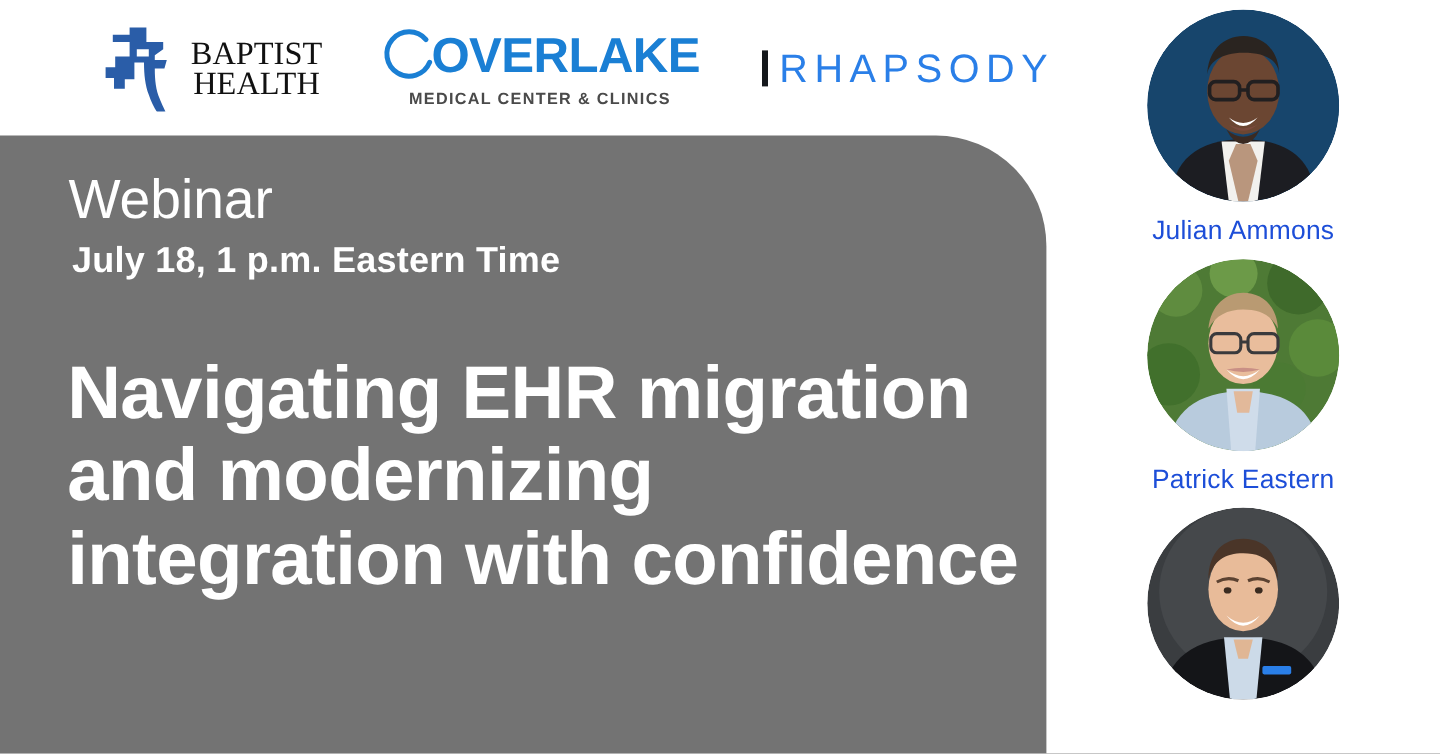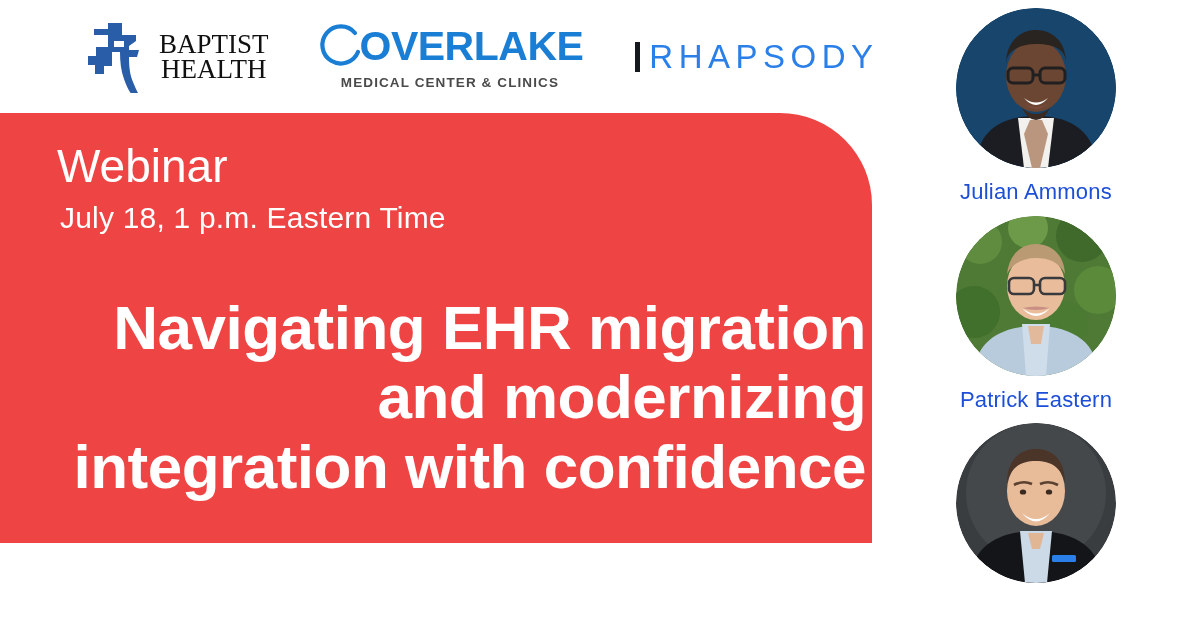--- a/index.html
+++ b/index.html
@@ -41,32 +41,31 @@
 
   .logo-rhapsody{ margin-left:52px; display:flex; align-items:center; }
   .rh-bar{ width:5px; height:30px; background:#15181c; margin-right:9px; }
   .rh-text{
     font-size:33px; color:#2a7fe8; letter-spacing:5.5px;
     font-weight:400;
   }
 
   
   .blue-panel{
-    position:absolute; left:0; top:113px; width:872px; height:430px;
-    background:#ef4444;
+    position:absolute; left:0; top:113px; width:872px; height:515px;
+    background:#737373;
     border-top-right-radius:92px;
-    text-align:right;
   }
   .kicker{
     position:absolute; left:57px; top:26px;
     color:#ffffff; font-size:46px; font-weight:400; letter-spacing:0px;
   }
   .datetime{
     position:absolute; left:60px; top:88px;
-    color:#ffffff; font-size:30px; font-weight:400; letter-spacing:0.2px;
+    color:#ffffff; font-size:30px; font-weight:700; letter-spacing:0.2px;
   }
   .headline{
     position:absolute; left:56px; top:180px; width:810px;
     color:#ffffff; font-size:62px; font-weight:700;
     line-height:1.12; letter-spacing:-0.5px;
   }
 
   
   .speakers{
     position:absolute; left:872px; top:0; width:328px; height:628px;

